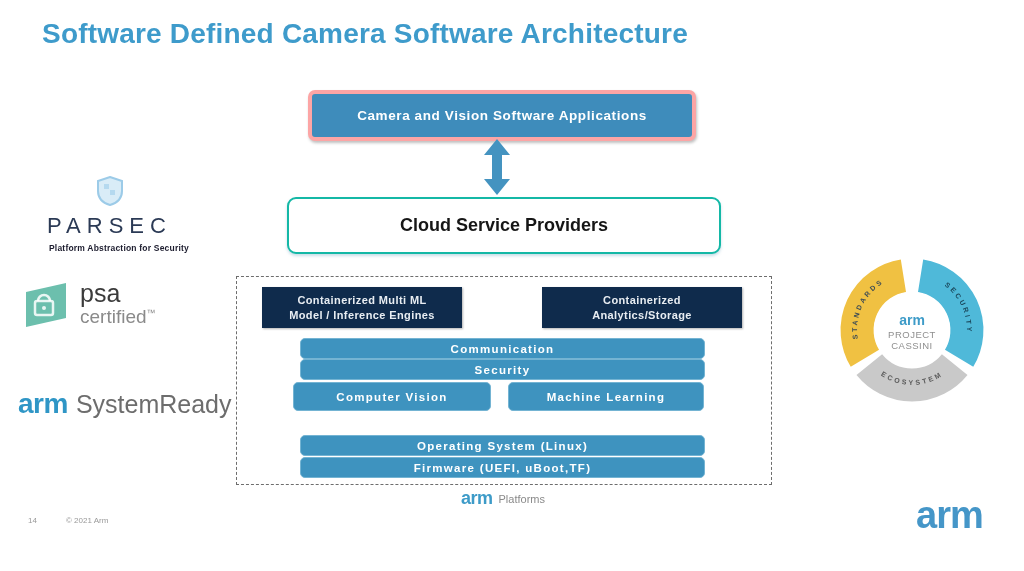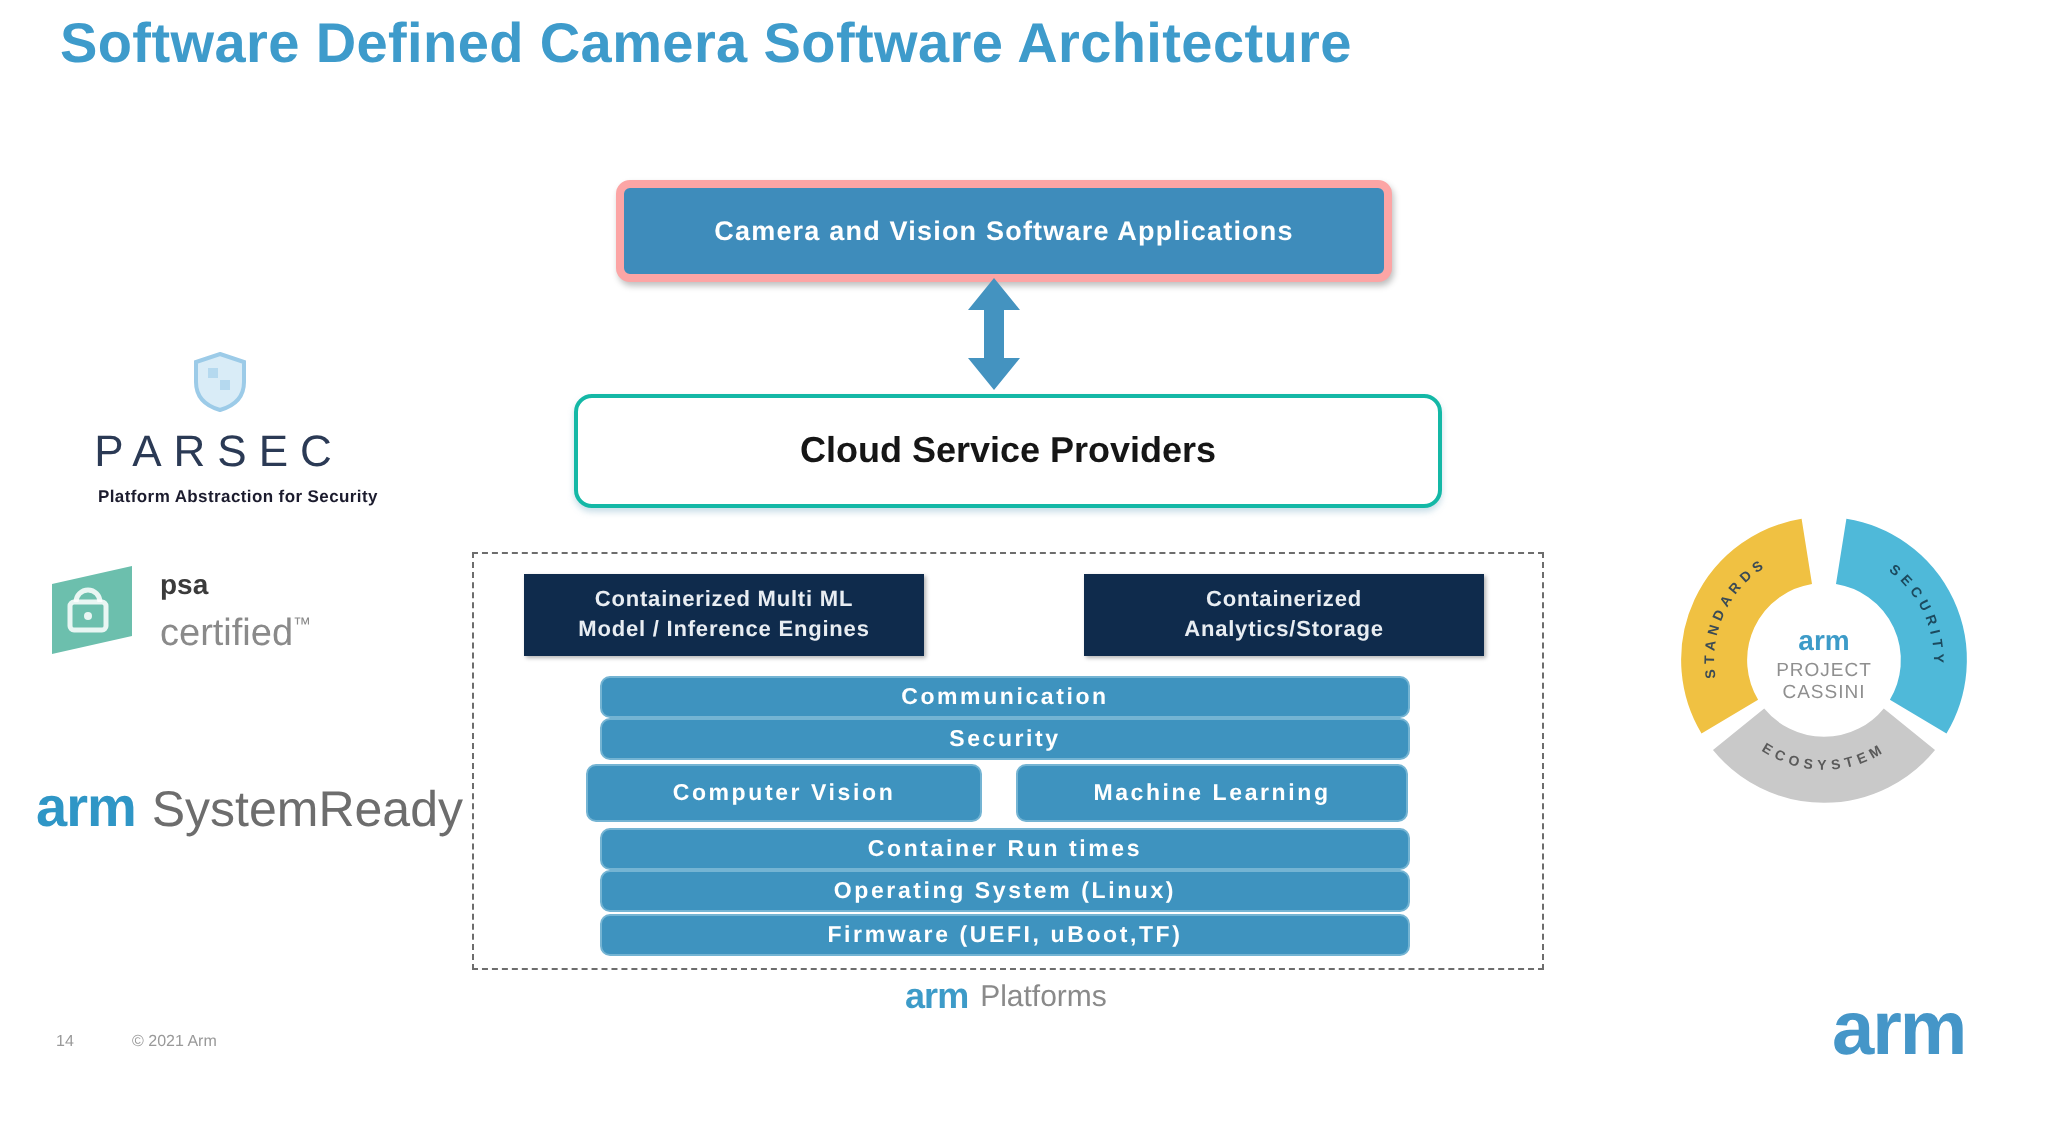--- a/index.html
+++ b/index.html
@@ -2,21 +2,21 @@
 <html><head>
 <meta charset="utf-8">
 <style>
   html,body{margin:0;padding:0;background:#ffffff;}
   .slide{
     position:relative;width:1024px;height:571px;background:#ffffff;overflow:hidden;
     font-family:"Liberation Sans", sans-serif;
   }
   
   .title{
-    position:absolute;left:30px;top:6px;margin:0;
+    position:absolute;left:30px;top:6px;margin:12px;
     font-size:28px;font-weight:700;color:#3E9BCB;letter-spacing:0.2px;
   }
   
   .app-box{
     position:absolute;left:308px;top:90px;width:380px;height:43px;
     background:#3E8CBB;border:4px solid #fca5a5;border-radius:7px;
     box-shadow:1px 2px 3px rgba(0,0,0,0.25);
     display:flex;align-items:center;justify-content:center;
   }
   .app-box span{color:#ffffff;font-size:13.5px;font-weight:700;letter-spacing:0.6px;}
@@ -53,28 +53,28 @@
   .bar-cv  {left:293px;top:382px;width:196px;height:27px;}
   .bar-ml  {left:508px;top:382px;width:194px;height:27px;}
   .bar-crt {left:300px;top:414px;width:403px;height:19px;}
   .bar-os  {left:300px;top:435px;width:403px;height:19px;}
   .bar-fw  {left:300px;top:457px;width:403px;height:19px;}
   
   .platforms-caption{
     position:absolute;left:236px;top:488px;width:534px;text-align:center;
   }
   .platforms-caption .arm-word{color:#3D9BC8;font-size:18px;font-weight:700;letter-spacing:-0.5px;vertical-align:middle;}
-  .platforms-caption .plat-word{color:#8a8a8a;font-size:15px;font-weight:400;margin-left:6px;vertical-align:middle;}
+  .platforms-caption .plat-word{color:#8a8a8a;font-size:11px;font-weight:400;margin-left:6px;vertical-align:middle;}
   
   .parsec{position:absolute;left:22px;top:176px;width:175px;}
   .parsec-row{display:flex;align-items:center;gap:7px;flex-direction:column;}
   .parsec-name{color:#2B3A55;font-size:22px;font-weight:400;letter-spacing:6px;}
   .parsec-tagline{margin-top:4px;color:#1c1c2e;font-size:8.5px;font-weight:700;letter-spacing:0.2px;padding-left:27px;}
   .psa{position:absolute;left:20px;top:281px;display:flex;align-items:center;gap:10px;}
-  .psa-text .psa-word{color:#3b3b3b;font-size:14px;font-weight:700;line-height:20px;}
+  .psa-text .psa-word{color:#3b3b3b;font-size:25px;font-weight:400;line-height:20px;}
   .psa-text .cert-word{color:#8a8a8a;font-size:19px;font-weight:400;line-height:20px;}
   .psa-text .tm{font-size:9px;vertical-align:super;}
   .systemready{position:absolute;left:18px;top:388px;display:flex;align-items:baseline;gap:8px;}
   .systemready .arm-word{color:#2F96C6;font-size:28px;font-weight:700;letter-spacing:-0.5px;}
   .systemready .sr-word{color:#6d6d6d;font-size:25px;font-weight:400;}
   
   .cassini{position:absolute;left:837px;top:255px;}
   
   .footer-num{position:absolute;left:28px;top:516px;color:#999999;font-size:8px;}
   .footer-copy{position:absolute;left:66px;top:516px;color:#999999;font-size:8px;}
@@ -144,23 +144,20 @@
     </div>
   <div class="bar bar-sec">
       <span>Security</span>
     </div>
   <div class="bar bar-cv">
       <span>Computer Vision</span>
     </div>
   <div class="bar bar-ml">
       <span>Machine Learning</span>
     </div>
-  <div class="bar bar-crt">
-      <span>Container Run times</span>
-    </div>
   <div class="bar bar-os">
       <span>Operating System (Linux)</span>
     </div>
   <div class="bar bar-fw">
       <span>Firmware (UEFI, uBoot,TF)</span>
     </div>
 
   <div class="platforms-caption">
     <span class="arm-word">arm</span><span class="plat-word">Platforms</span>
   </div>

